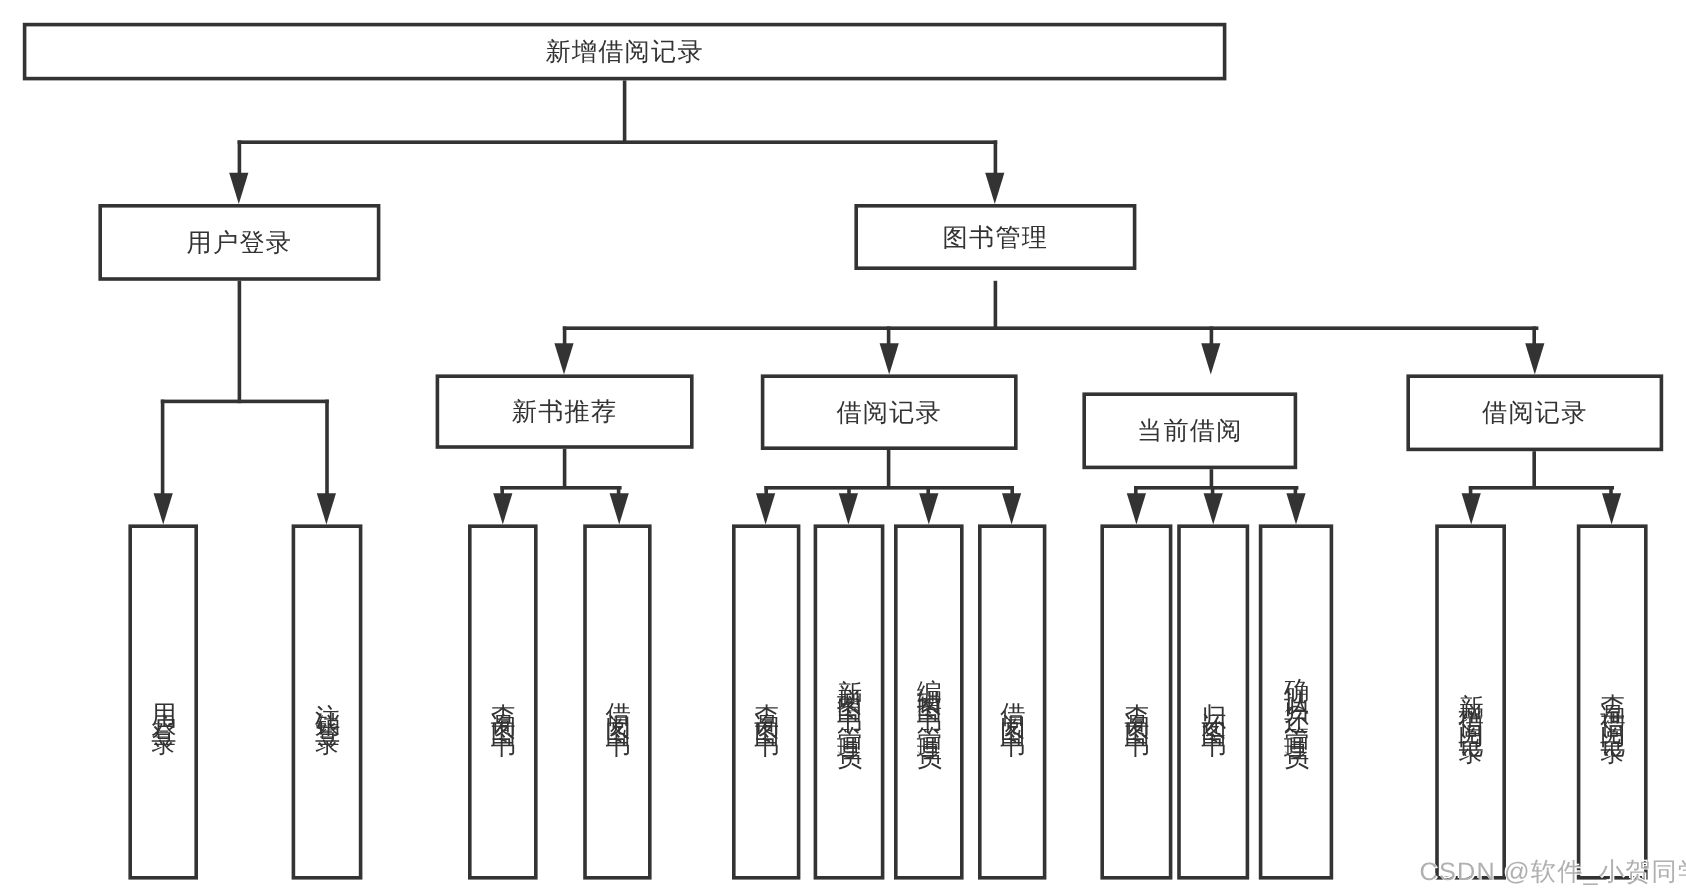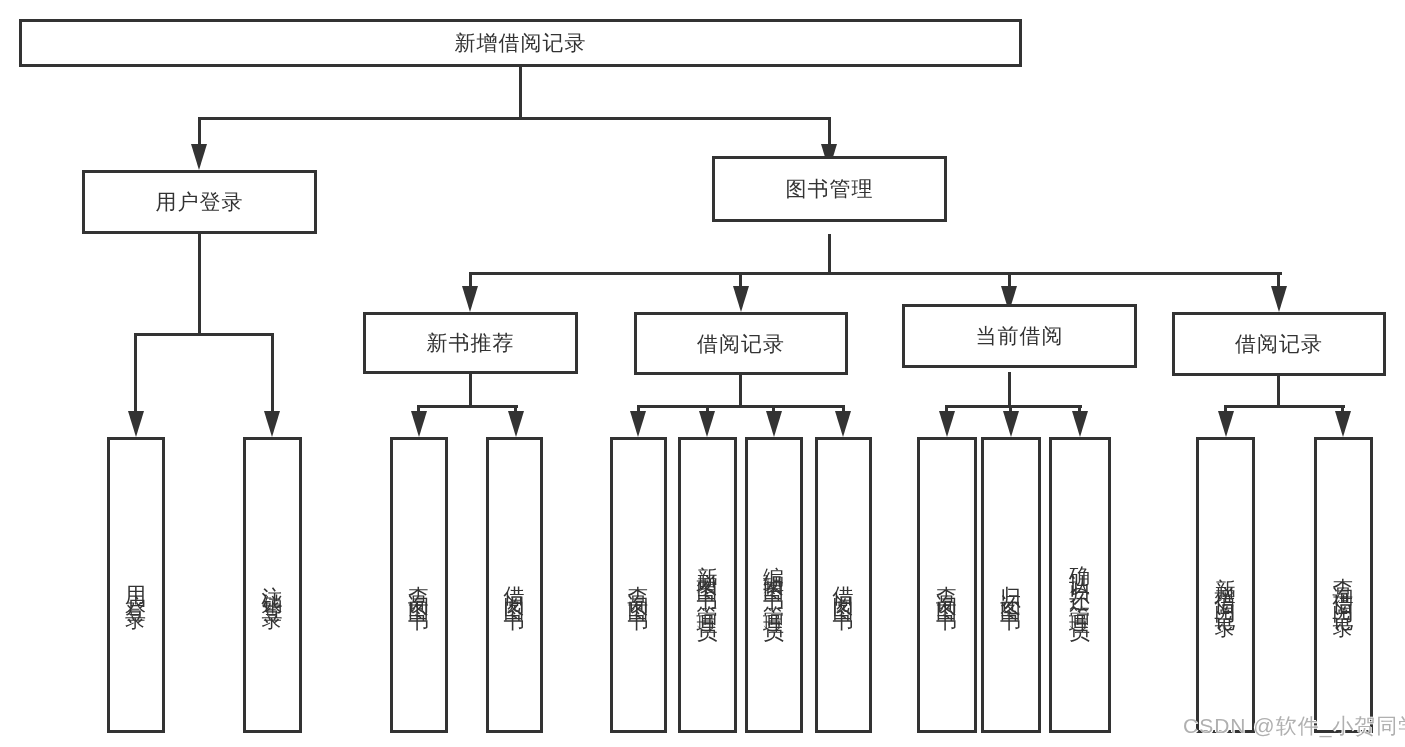--- a/index.html
+++ b/index.html
@@ -46,21 +46,21 @@
 <div class="box" style="left:19px;top:19px;width:1003px;height:48px">新增借阅记录</div>
 
 <div class="v" style="left:519px;top:66px;height:53px"></div>
 <div class="h" style="left:198px;top:117px;width:633px"></div>
 <div class="v" style="left:198px;top:117px;height:32px"></div>
 <div class="arr" style="left:191px;top:144px"></div>
 <div class="v" style="left:828px;top:117px;height:32px"></div>
 <div class="arr" style="left:821px;top:144px"></div>
 
 <div class="box" style="left:82px;top:170px;width:235px;height:64px">用户登录</div>
-<div class="box" style="left:712px;top:156px;width:235px;height:66px">图书管理</div>
+<div class="box" style="left:712px;top:170px;width:235px;height:55px">图书管理</div>
 
 <div class="v" style="left:198px;top:232px;height:104px"></div>
 <div class="h" style="left:134px;top:333px;width:140px"></div>
 <div class="v" style="left:134px;top:333px;height:82px"></div>
 <div class="arr" style="left:128px;top:411px"></div>
 <div class="v" style="left:271px;top:333px;height:82px"></div>
 <div class="arr" style="left:264px;top:411px"></div>
 
 <div class="v" style="left:828px;top:234px;height:41px"></div>
 <div class="h" style="left:469px;top:272px;width:813px"></div>
@@ -68,21 +68,21 @@
 <div class="arr" style="left:462px;top:286px"></div>
 <div class="v" style="left:739px;top:272px;height:18px"></div>
 <div class="arr" style="left:733px;top:286px"></div>
 <div class="v" style="left:1008px;top:272px;height:18px"></div>
 <div class="arr" style="left:1001px;top:286px"></div>
 <div class="v" style="left:1277px;top:272px;height:18px"></div>
 <div class="arr" style="left:1271px;top:286px"></div>
 
 <div class="box" style="left:363px;top:312px;width:215px;height:62px">新书推荐</div>
 <div class="box" style="left:634px;top:312px;width:214px;height:63px">借阅记录</div>
-<div class="box" style="left:902px;top:304px;width:235px;height:64px">当前借阅</div>
+<div class="box" style="left:902px;top:327px;width:179px;height:64px">当前借阅</div>
 <div class="box" style="left:1172px;top:312px;width:214px;height:64px">借阅记录</div>
 
 <div class="v" style="left:469px;top:372px;height:35px"></div>
 <div class="h" style="left:417px;top:405px;width:101px"></div>
 <div class="v" style="left:417px;top:405px;height:10px"></div>
 <div class="arr" style="left:411px;top:411px"></div>
 <div class="v" style="left:514px;top:405px;height:10px"></div>
 <div class="arr" style="left:508px;top:411px"></div>
 
 <div class="v" style="left:739px;top:372px;height:35px"></div>

